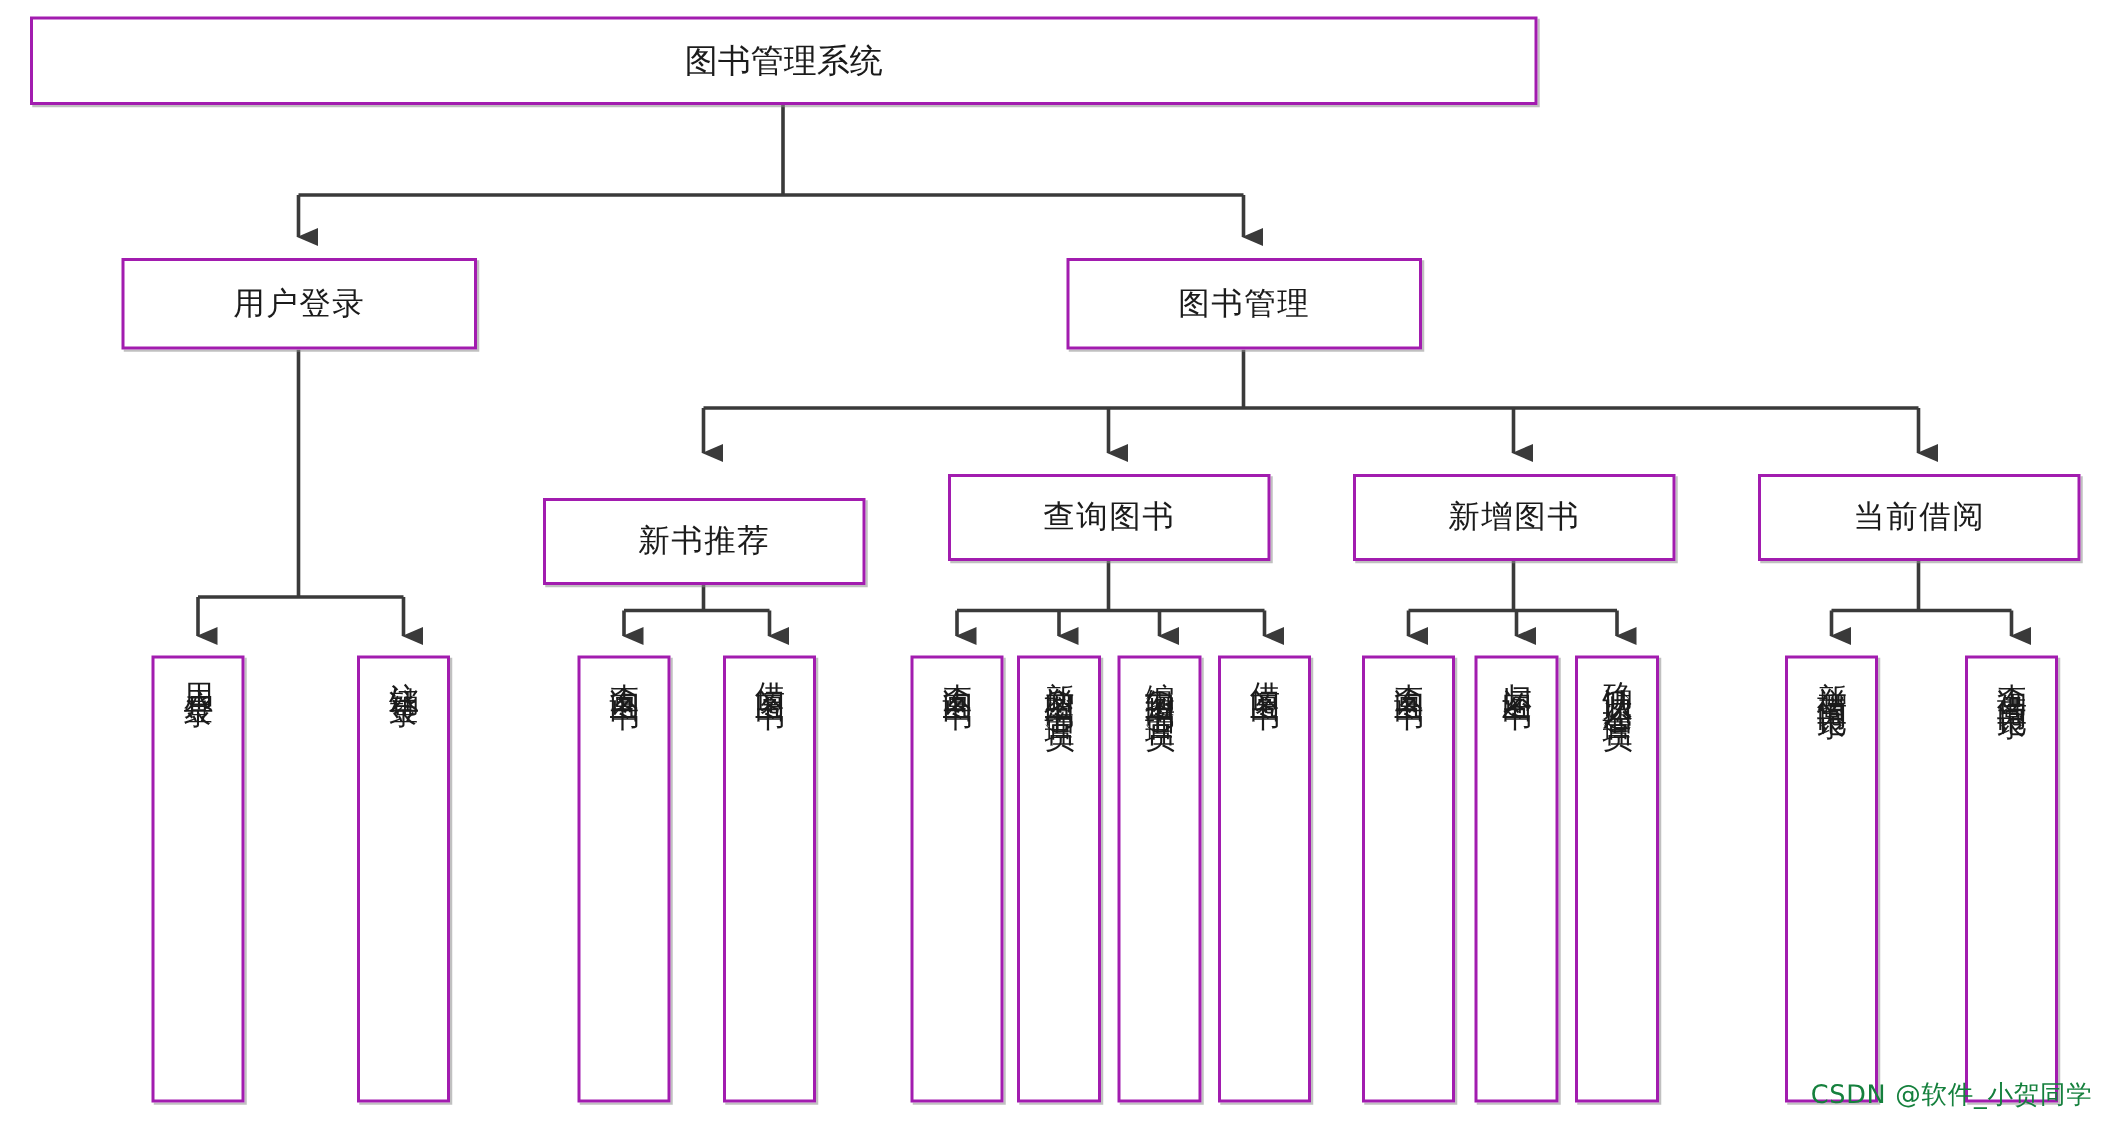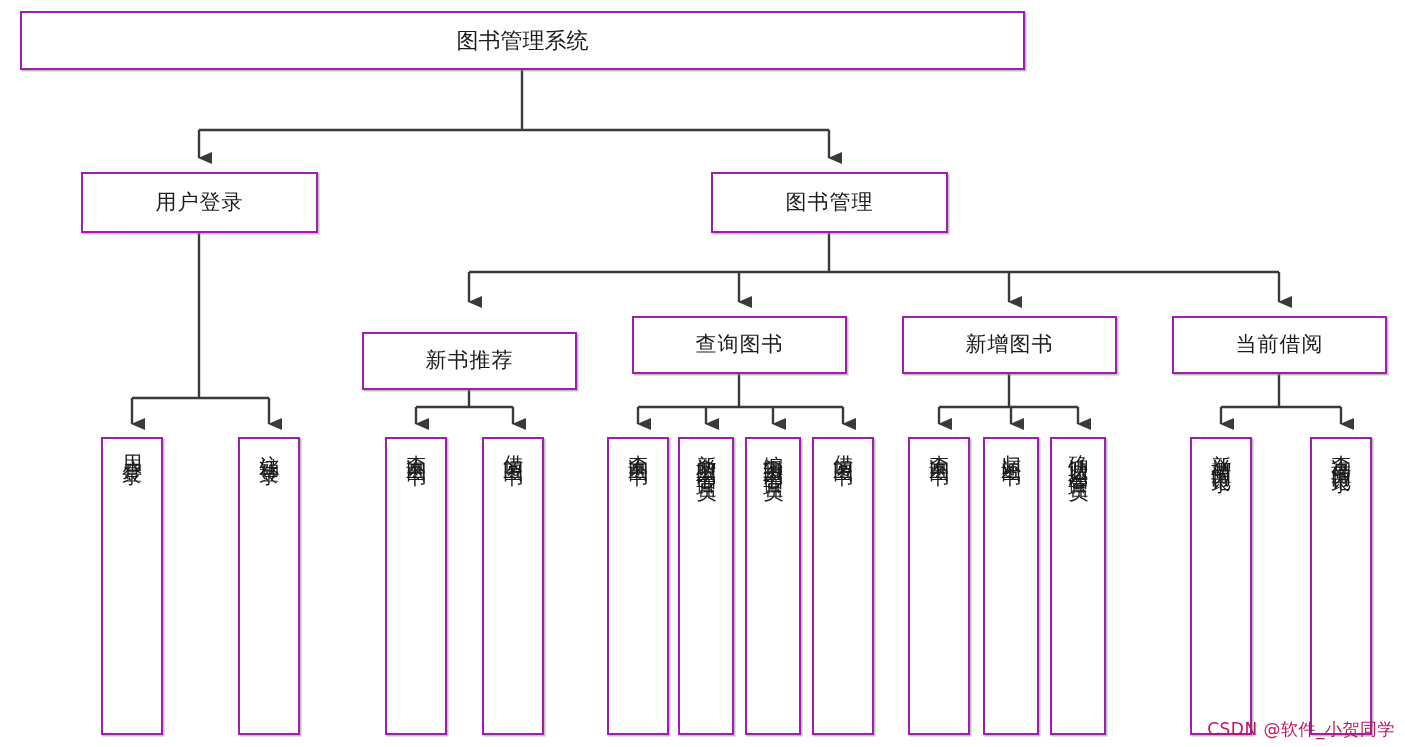--- a/index.html
+++ b/index.html
@@ -56,21 +56,21 @@
     letter-spacing: 4px;
     line-height: 1.18;
     white-space: nowrap;
     color: #1b1b1b;
   }
   .watermark {
     position: absolute;
     right: 10px;
     bottom: 6px;
     font-size: 17px;
-    color: #be185d;
+    color: #15803d;
     letter-spacing: 0.5px;
     white-space: nowrap;
     font-family: "DejaVu Sans", "Liberation Sans", sans-serif;
   }
 </style>
 </head>
 <body>
 
 <div id="canvas">
 

